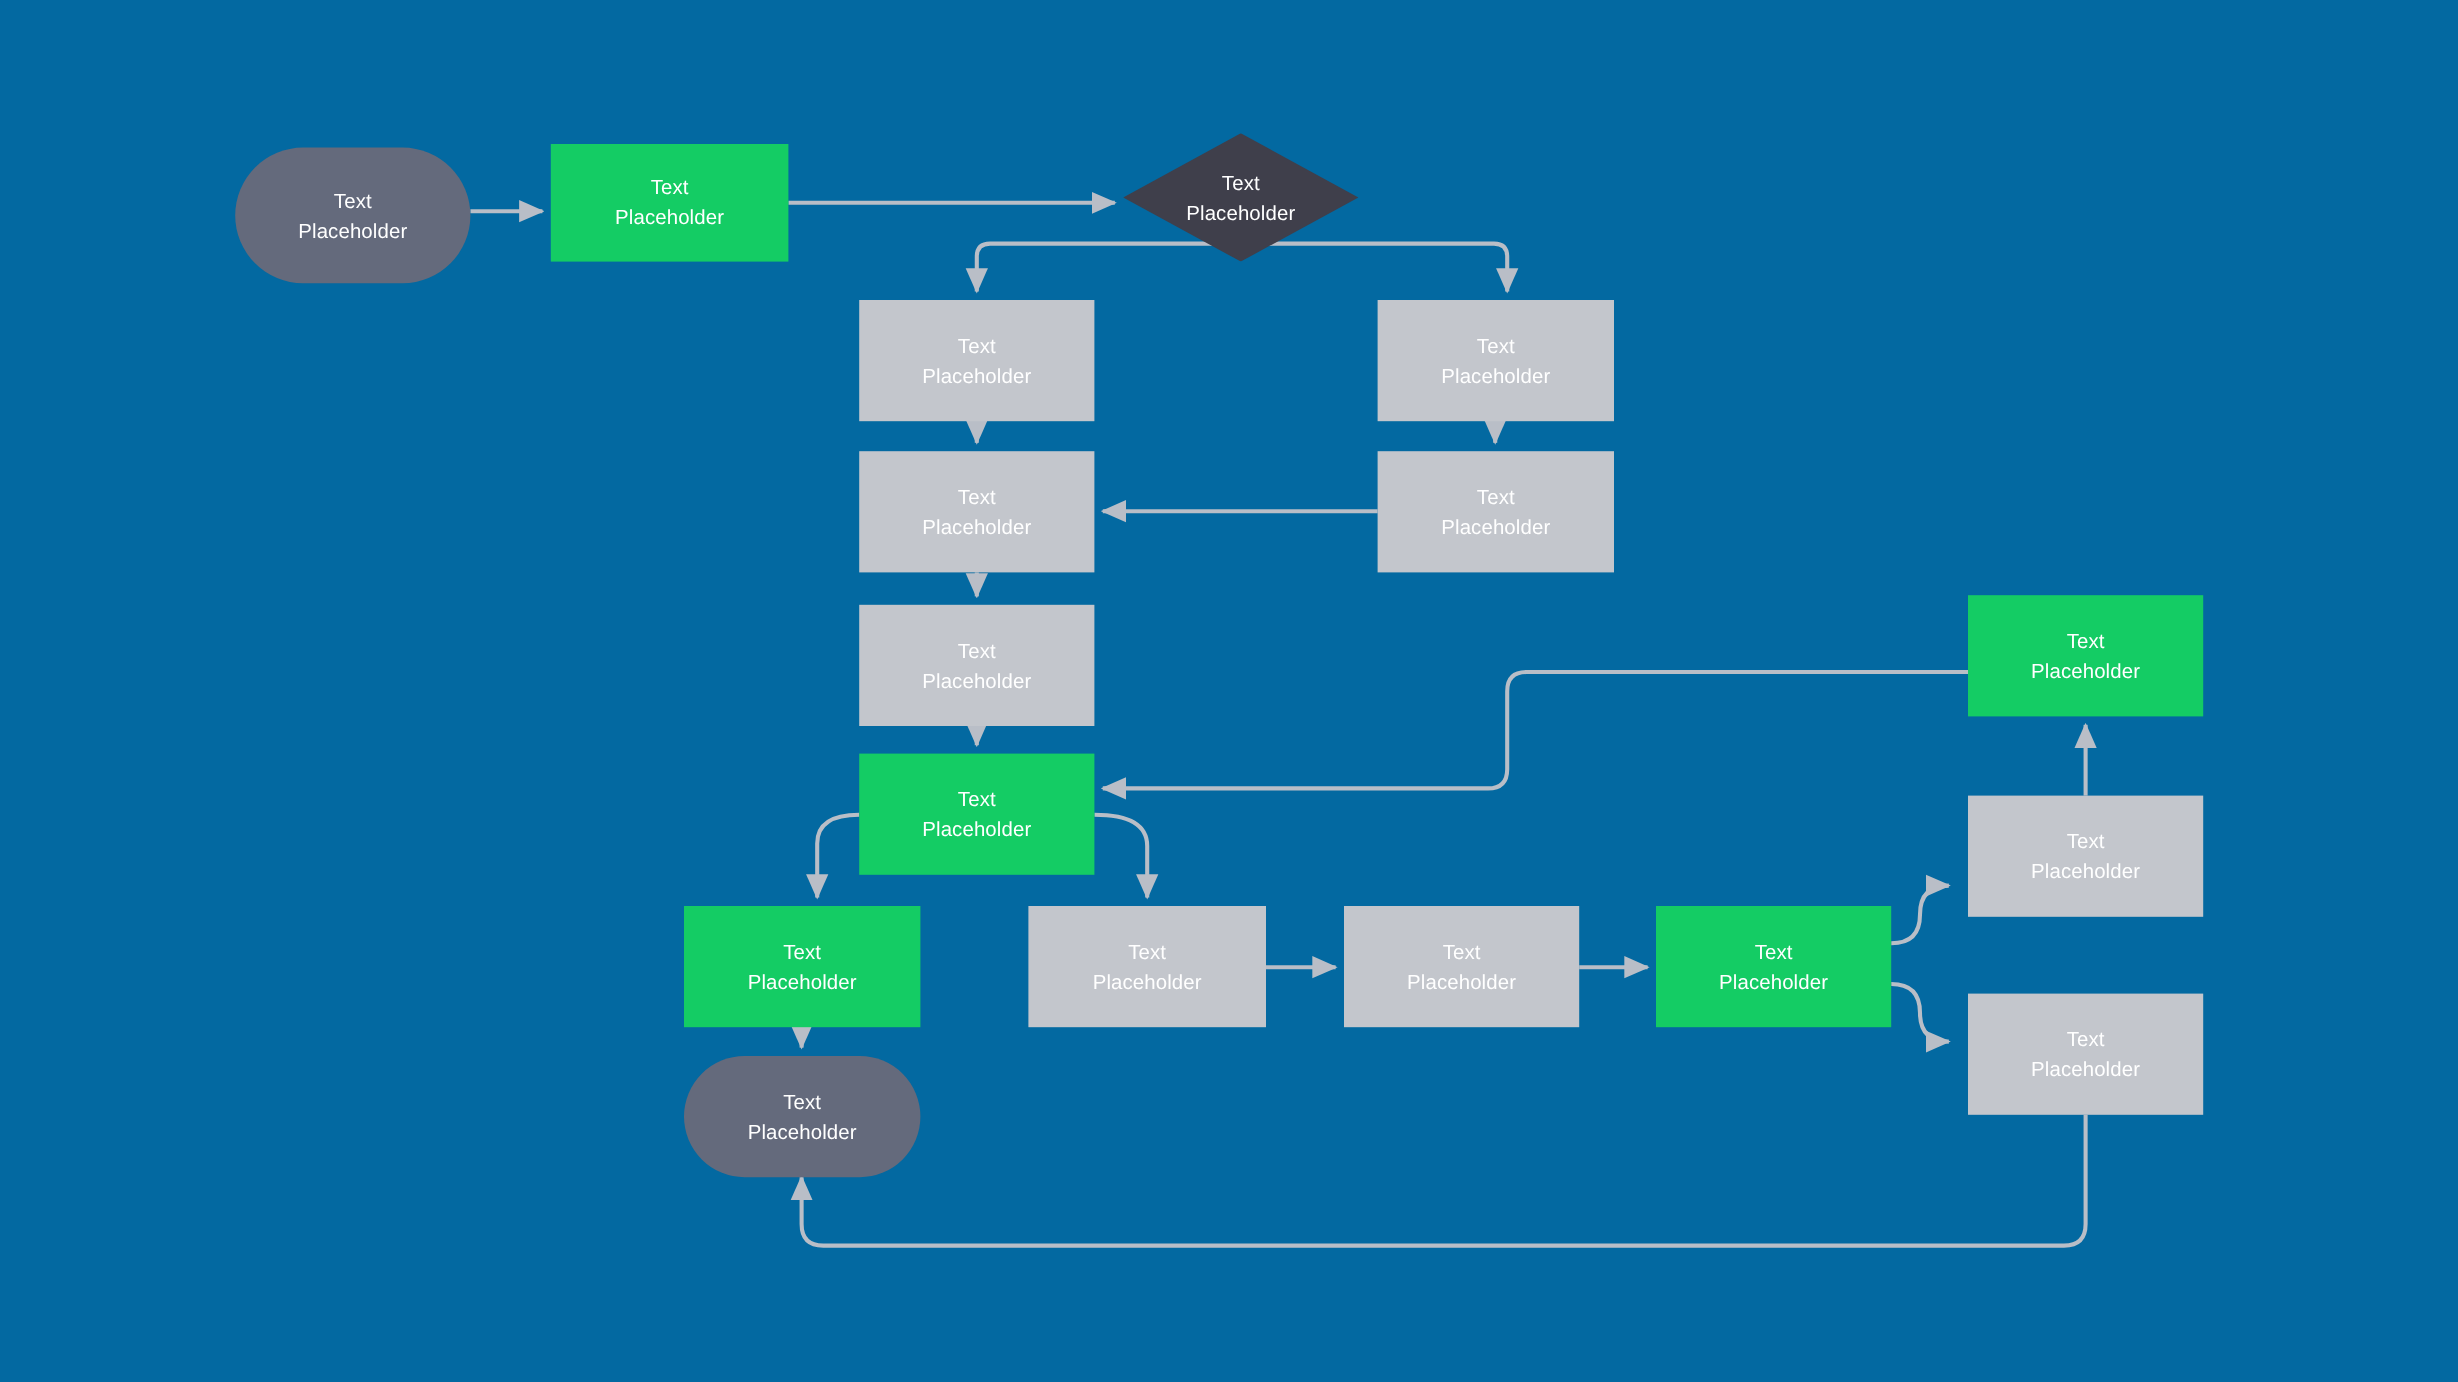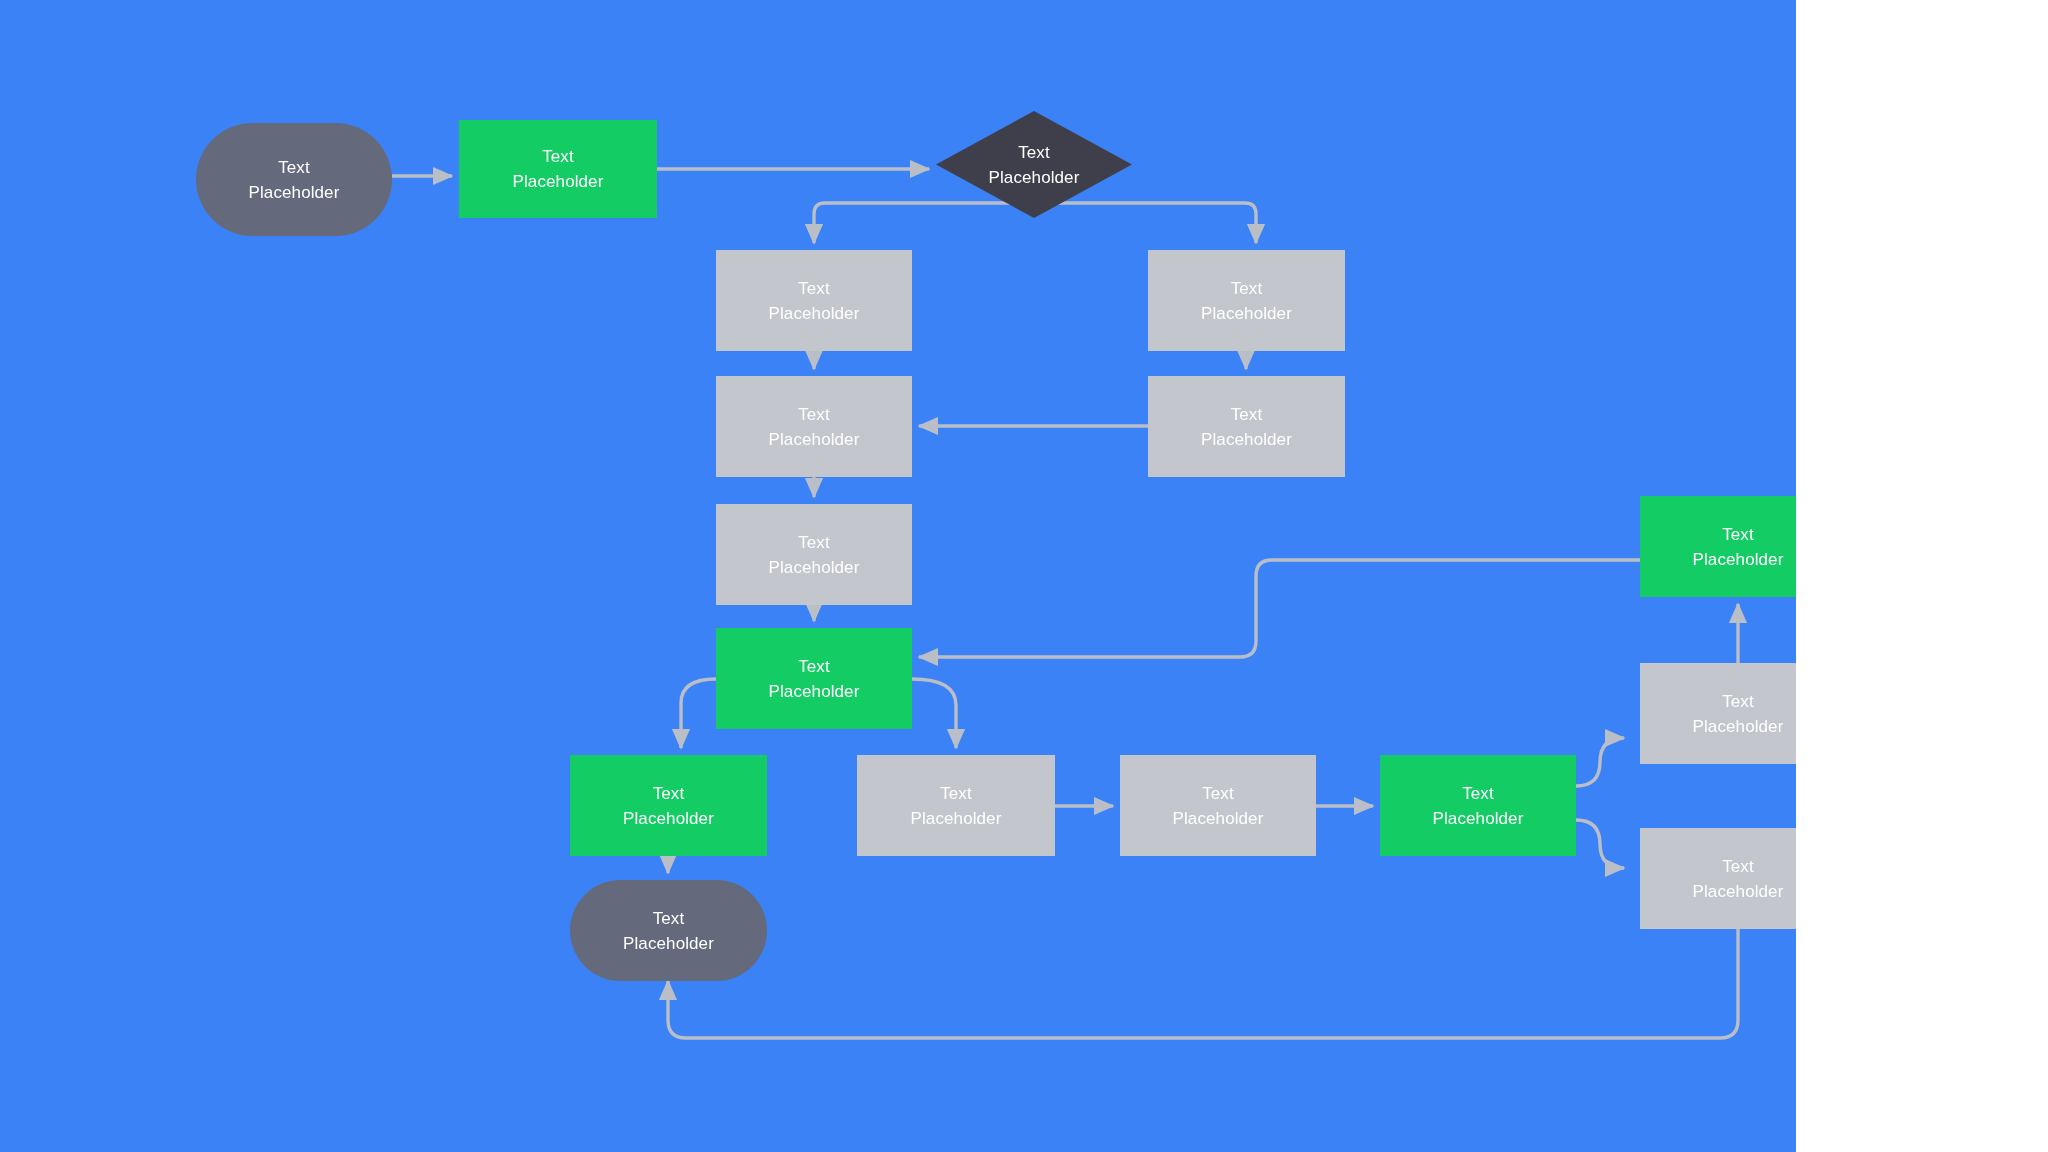--- a/index.html
+++ b/index.html
@@ -6,23 +6,23 @@
   html, body {
     margin: 0;
     padding: 0;
     background: #ffffff;
   }
   body {
     font-family: "Liberation Sans", sans-serif;
   }
   #canvas {
     position: relative;
-    width: 1796px;
+    width: 2048px;
     height: 1152px;
-    background: #3b82f6;
+    background: #0369a1;
     overflow: hidden;
   }
   #edges {
     position: absolute;
     left: 0;
     top: 0;
     width: 2048px;
     height: 1152px;
     pointer-events: none;
   }

